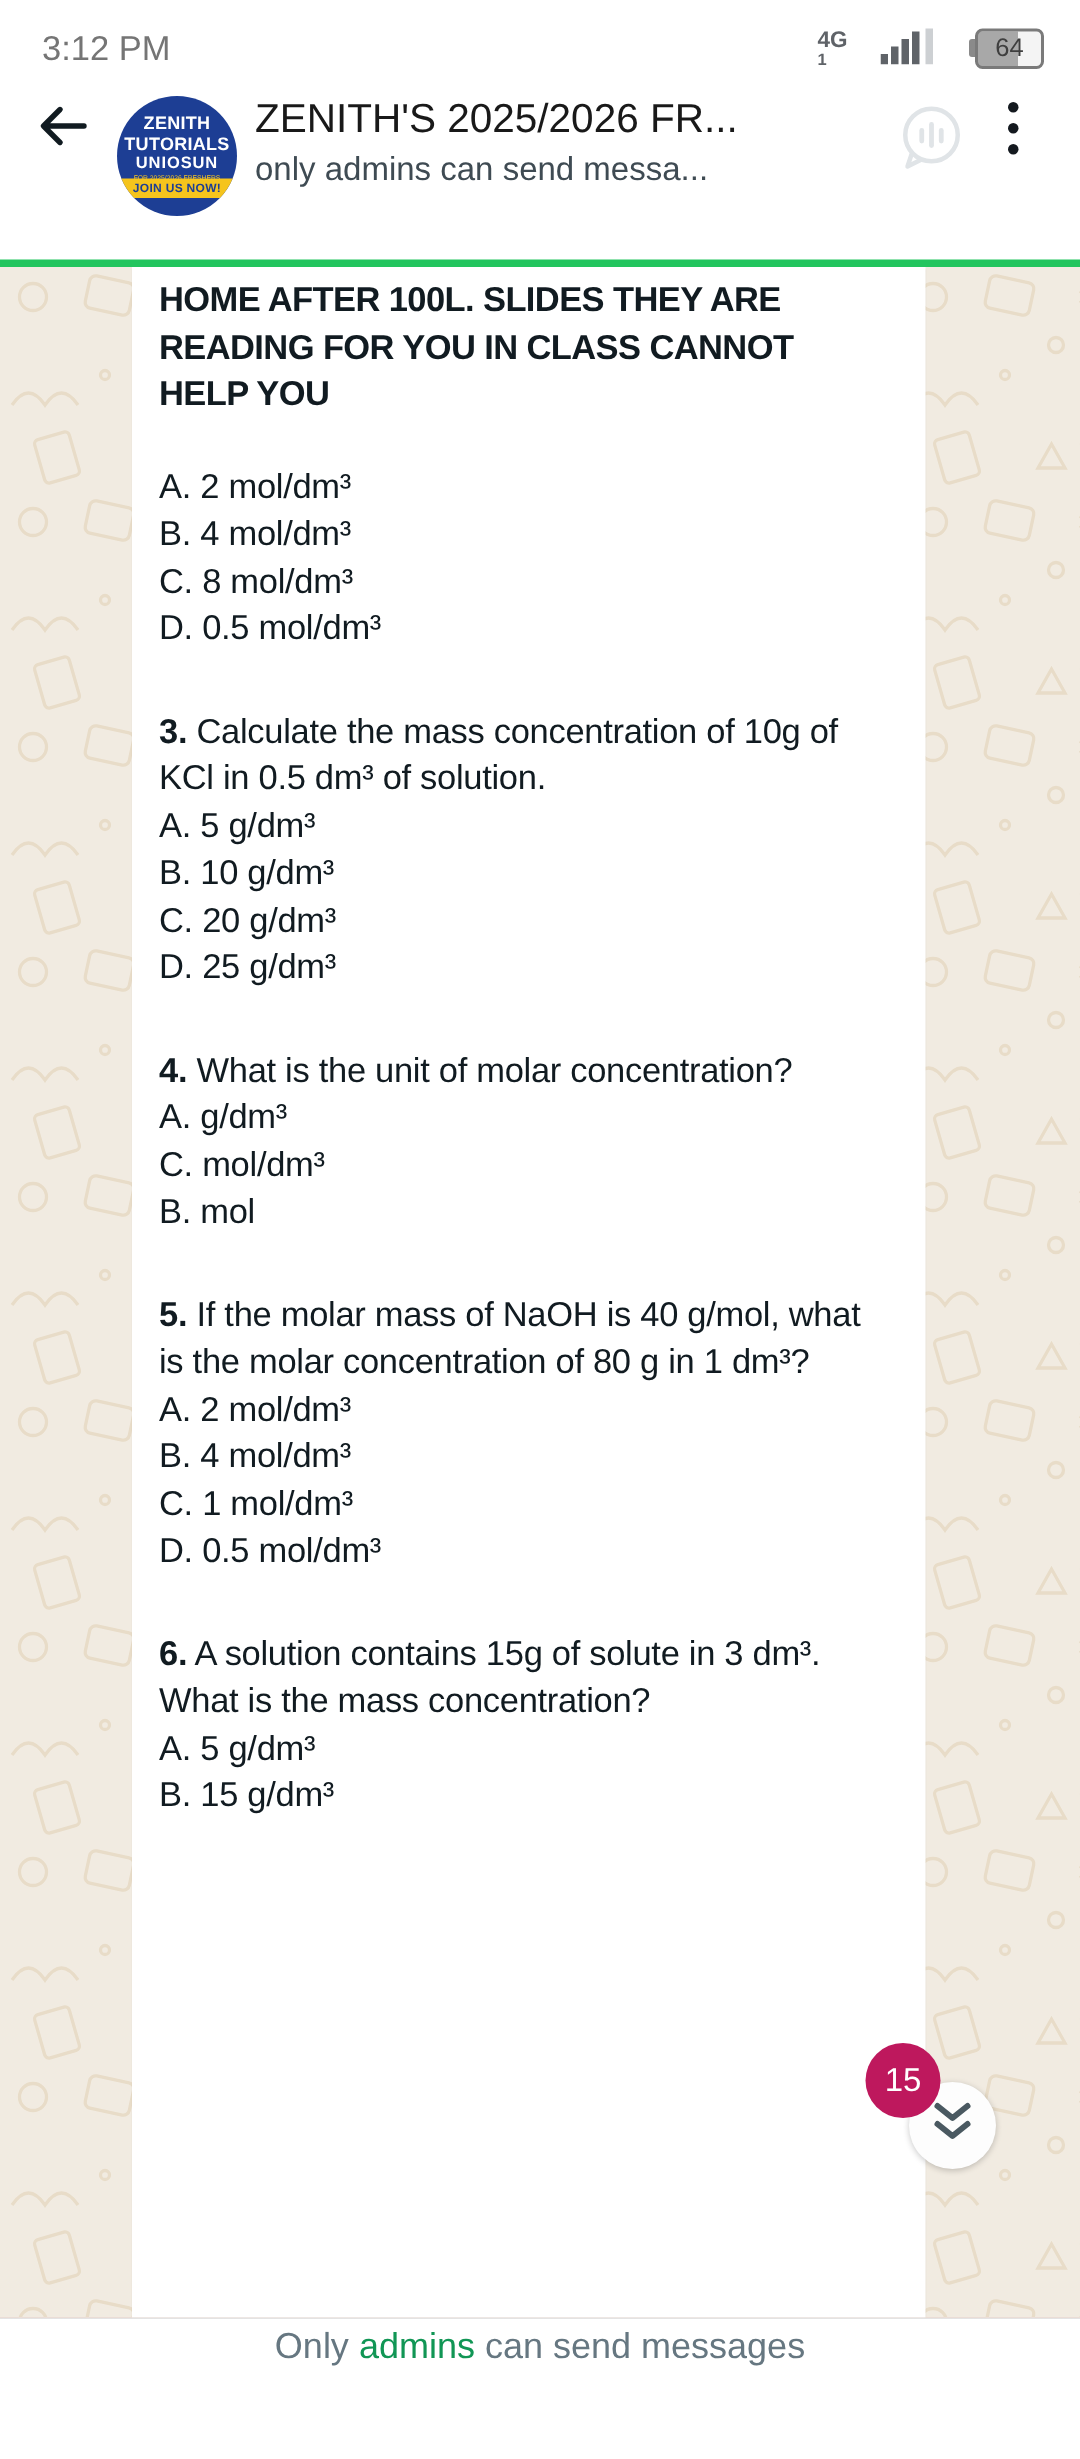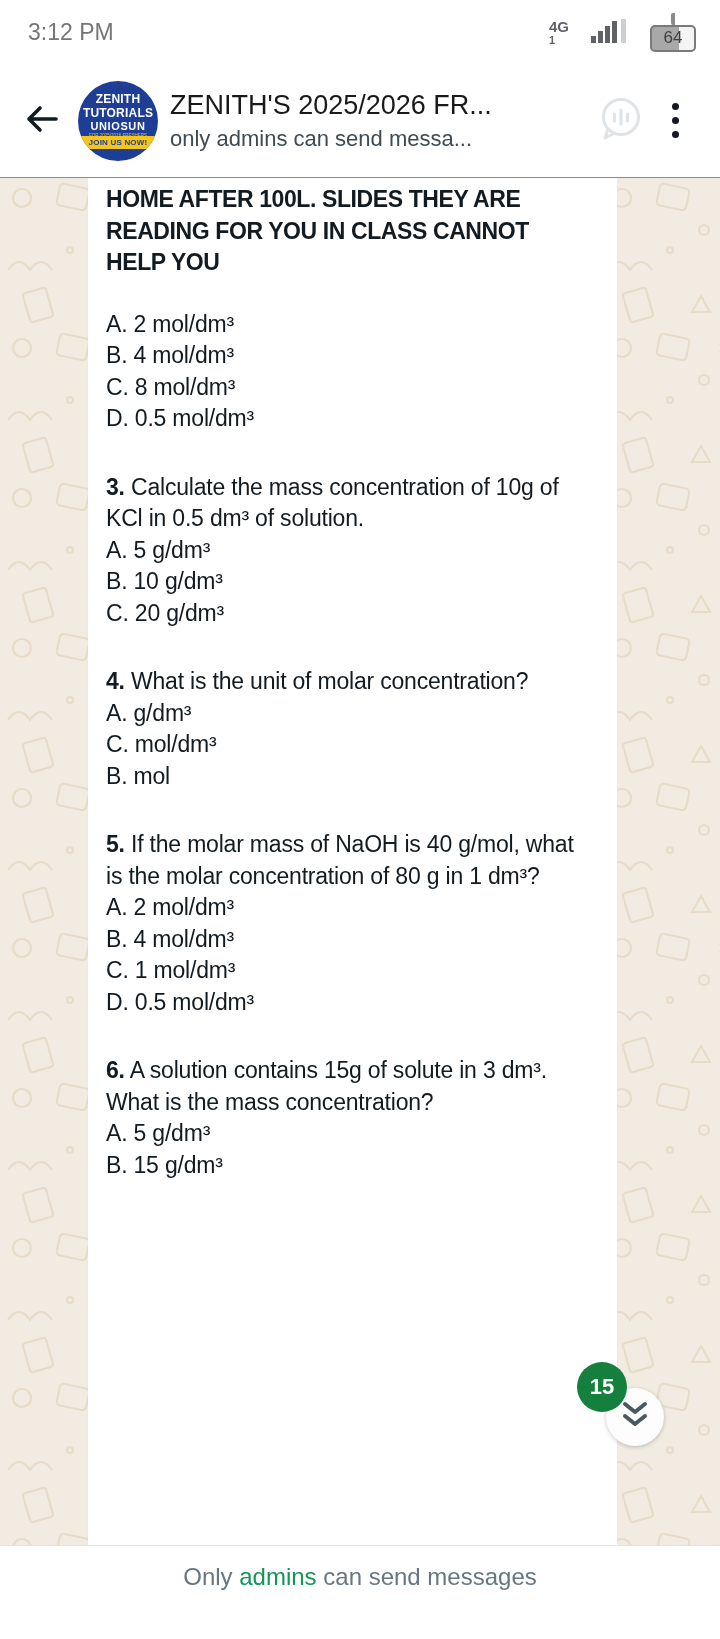--- a/index.html
+++ b/index.html
@@ -12,33 +12,33 @@
   
   .status-bar {
     height:64px; display:flex; justify-content:space-between; align-items:center;
     padding:0 24px 0 28px; background:#ffffff;
   }
   .time { font-size:23px; color:#757575; }
   .status-right { display:flex; align-items:center; gap:21px; }
   .net { text-align:left; color:#5f6368; line-height:1; margin-right:1px; }
   .net-g { font-size:15px; font-weight:bold; }
   .net-sim { font-size:11px; font-weight:bold; margin-top:1px; }
-  .battery { display:flex; align-items:center;flex-direction:column; }
+  .battery { display:flex; align-items:center; }
   .battery-nub { width:4px; height:12px; background:#8a8a8a; border-radius:2px 0 0 2px; }
   .battery-body {
     width:46px; height:27px; border:2.5px solid #7a7a7a; border-radius:5px;
     background:linear-gradient(to right,#a8a8a8 64%,#f4f4f4 64%);
     display:flex; align-items:center; justify-content:center;
   }
   .battery-body span { font-size:17px; color:#3f3f3f; }
 
   
   .chat-header {
-    height:114px; background:#ffffff; border-bottom:1px solid #22c55e;
-    display:flex; align-items:center; padding:0 32px 0 22px; gap:12px;
+    height:114px; background:#ffffff; border-bottom:5px solid #22c55e;
+    display:flex; align-items:flex-start; padding:0 32px 0 22px; gap:12px;
   }
   .back-btn { width:44px; display:flex; align-items:center; justify-content:flex-start; cursor:pointer; }
   .avatar {
     position:relative; width:80px; height:80px; border-radius:50%; overflow:hidden;
     background:#1d3e94; flex:0 0 80px; color:#ffffff; text-align:center; cursor:pointer;
   }
   .avatar-l1 { font-size:12px; font-weight:bold; margin-top:11px; letter-spacing:.2px; }
   .avatar-l2 { font-size:12px; font-weight:bold; letter-spacing:.2px; }
   .avatar-l3 { font-size:11px; font-weight:bold; letter-spacing:.6px; }
   .avatar-l4, .avatar-l5 { font-size:4.5px; color:#f3c422; margin-top:1px; }
@@ -68,29 +68,29 @@
   .q-num { font-weight:bold; }
 
   
   .scroll-btn {
     position:absolute; left:606px; top:1388px; width:58px; height:58px; border-radius:50%;
     background:#fdfdfd; box-shadow:0 1px 4px rgba(0,0,0,.22);
     display:flex; align-items:center; justify-content:center; cursor:pointer; z-index:4;
   }
   .unread-badge {
     position:absolute; left:577px; top:1362px; width:50px; height:50px; border-radius:50%;
-    background:#15803d; color:#ffffff; font-size:22px; font-weight:bold;
+    background:#be185d; color:#ffffff; font-size:22px; font-weight:normal;
     display:flex; align-items:center; justify-content:center; z-index:5;
   }
 
   
   .footer {
     position:absolute; left:0; bottom:0; width:720px; height:94px;
     background:#ffffff; border-top:1px solid #e3e3e3;
-    text-align:center; padding-top:17px; font-size:24px; color:#667781;
+    text-align:center; padding-top:5px; font-size:24px; color:#667781;
   }
   .admins-link { color:#119655; }
 </style>
 </head>
 <body>
 
 <div class="screen">
 
   <div class="status-bar">
     <div class="time">3:12 PM</div>
@@ -185,20 +185,21 @@
         <div>C. 8 mol/dm³</div>
         <div>D. 0.5 mol/dm³</div>
       </div>
 
 
       <div class="question">
         <div><span class="q-num">3.</span> <span>Calculate the mass concentration of 10g of KCl in 0.5 dm³ of solution.</span></div>
         <div>A. 5 g/dm³</div>
         <div>B. 10 g/dm³</div>
         <div>C. 20 g/dm³</div>
+        <div>D. 25 g/dm³</div>
       </div>
 
       <div class="question">
         <div><span class="q-num">4.</span> <span>What is the unit of molar concentration?</span></div>
         <div>A. g/dm³</div>
         <div>C. mol/dm³</div>
         <div>B. mol</div>
       </div>
 
       <div class="question">

